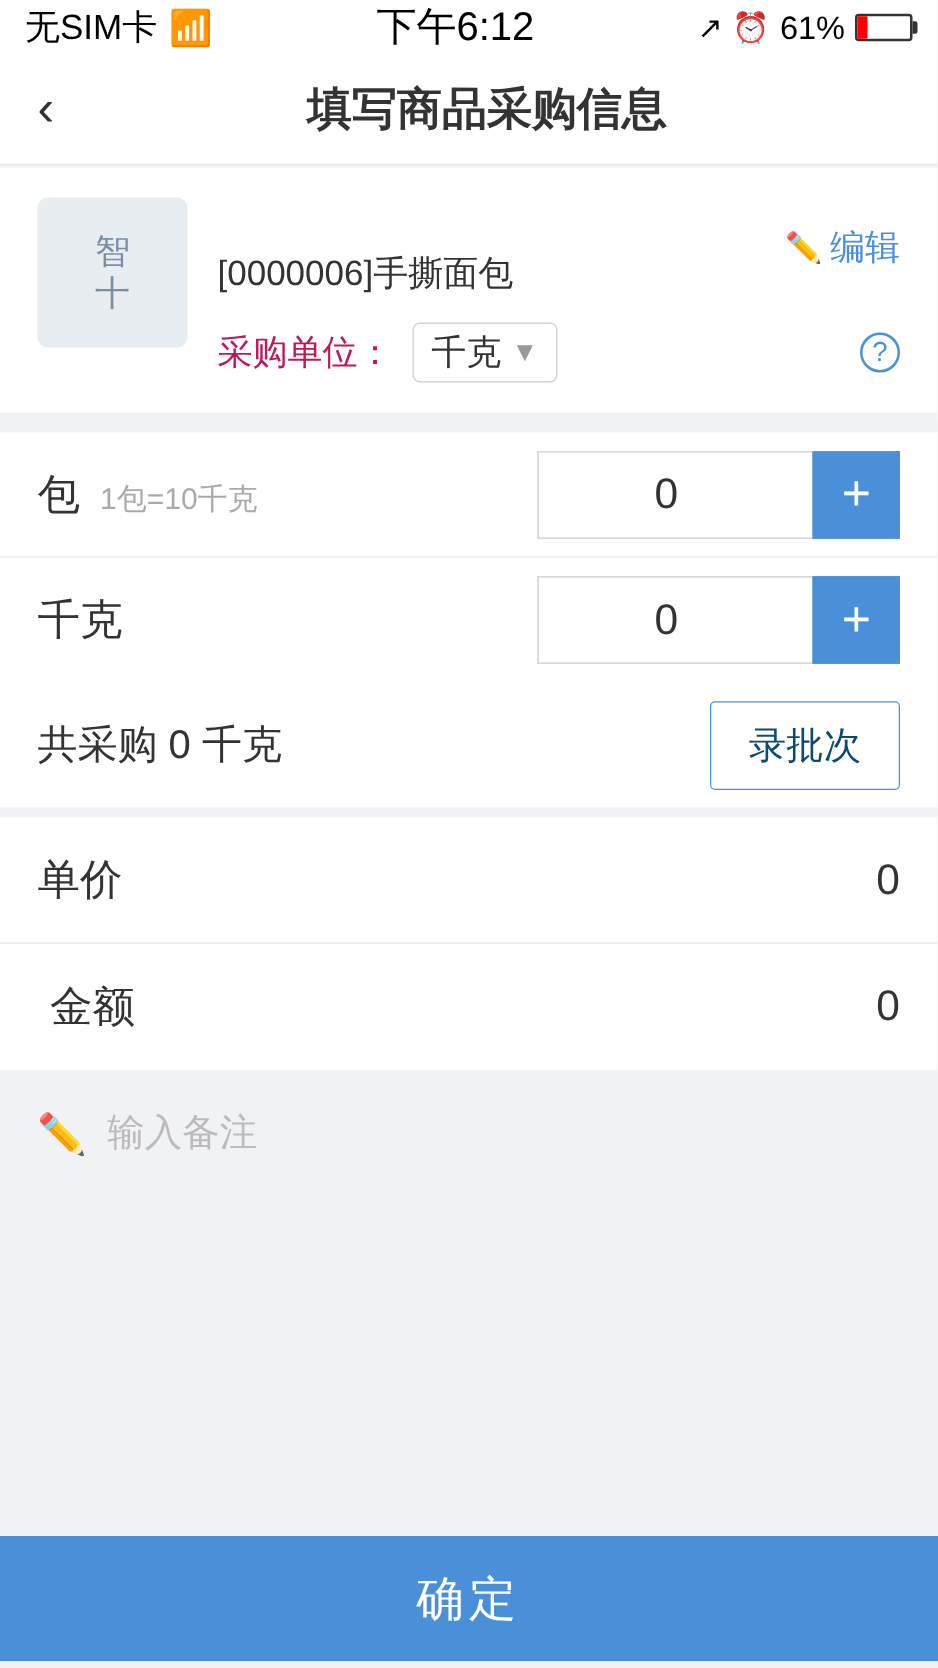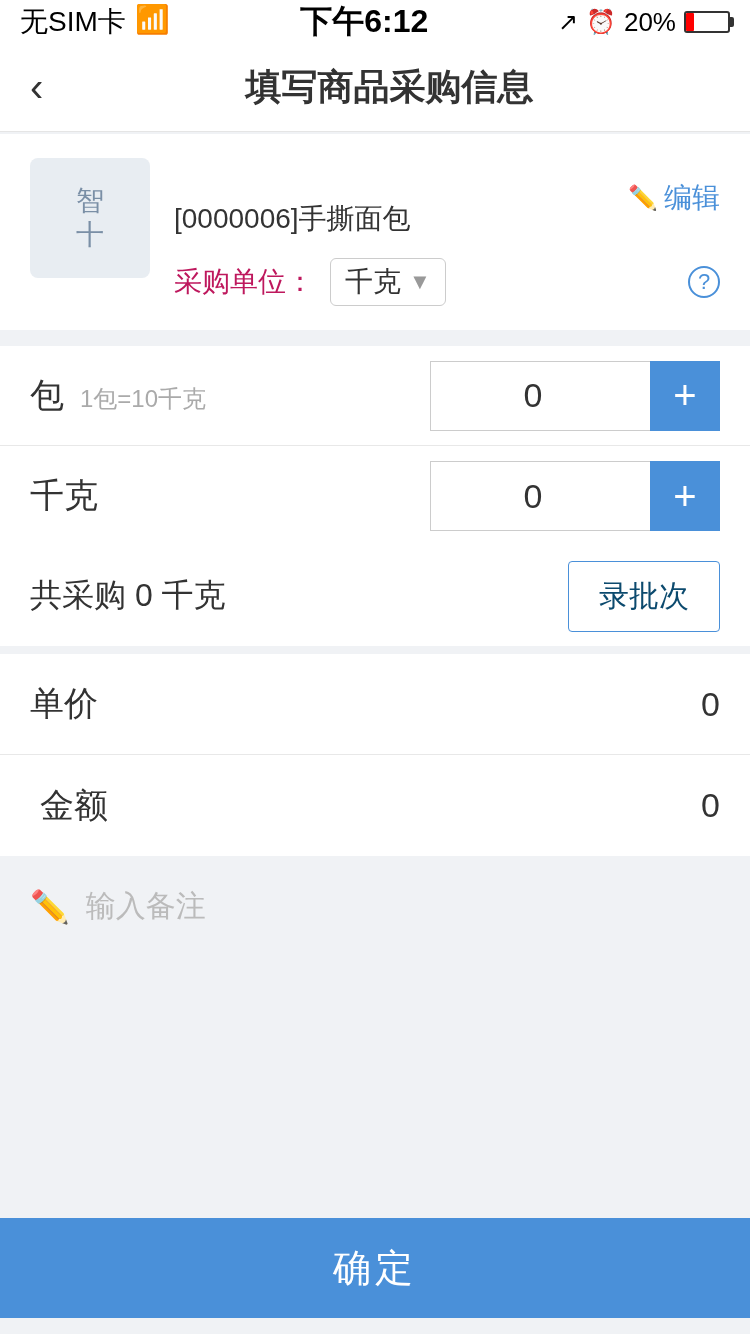--- a/index.html
+++ b/index.html
@@ -18,22 +18,22 @@
       width: 750px;
       height: 44px;
       background: #fff;
       display: flex;
       align-items: center;
       justify-content: space-between;
       padding: 0 20px;
       font-size: 28px;
       color: #000;
     }
-    .status-bar-left { display: flex; gap: 10px; }
-    .status-bar-center { font-size: 32px; font-weight: 700; }
+    .status-bar-left { display: flex; align-items: center; gap: 10px; }
+    .status-bar-center { font-size: 32px; font-weight: 400; }
     .status-bar-right { display: flex; align-items: center; gap: 8px; font-size: 26px; }
     .battery-icon {
       width: 46px;
       height: 22px;
       border: 2px solid #333;
       border-radius: 3px;
       position: relative;
       display: flex;
       align-items: center;
     }
@@ -287,21 +287,21 @@
     }
     .notes-placeholder {
       font-size: 30px;
       color: #bbb;
       text-align: center;
     }
 
     
     .confirm-btn {
       position: fixed;
-      bottom: 16px;
+      bottom: 5px;
       left: 0;
       width: 750px;
       height: 100px;
       background: #4a90d9;
       color: #fff;
       font-size: 38px;
       display: flex;
       align-items: center;
       justify-content: center;
       cursor: pointer;
@@ -314,21 +314,21 @@
 
 <div class="status-bar">
   <div class="status-bar-left">
     <span>无SIM卡</span>
     <span>📶</span>
   </div>
   <div class="status-bar-center">下午6:12</div>
   <div class="status-bar-right">
     <span style="font-size:24px;">↗</span>
     <span style="font-size:24px;">⏰</span>
-    <span>20%</span>
+    <span>61%</span>
     <div class="battery-icon">
       <div class="battery-fill"></div>
     </div>
   </div>
 </div>
 
 <div class="nav-bar">
   <span class="nav-back">‹</span>
   <span class="nav-title">填写商品采购信息</span>
 </div>

